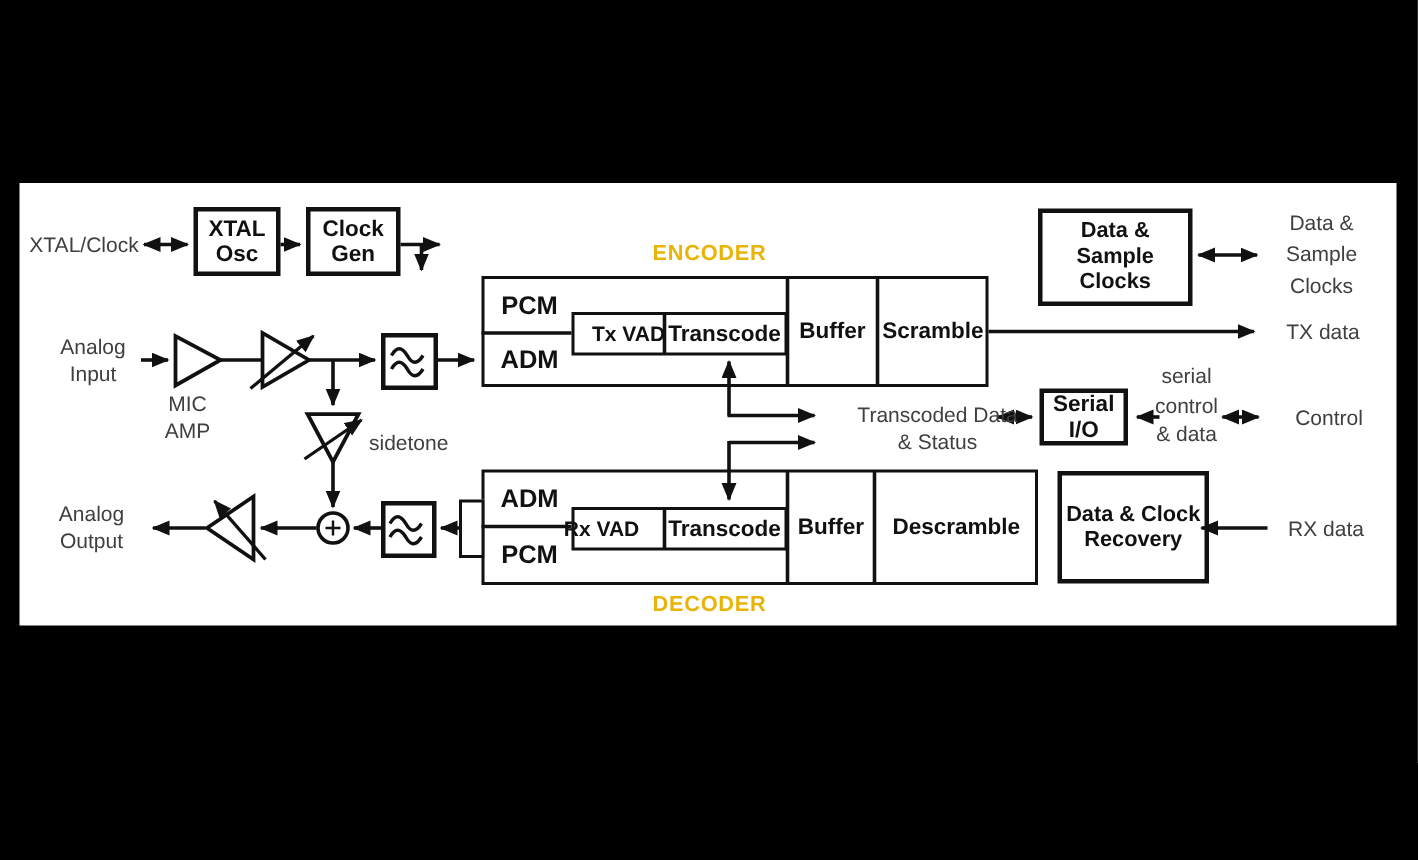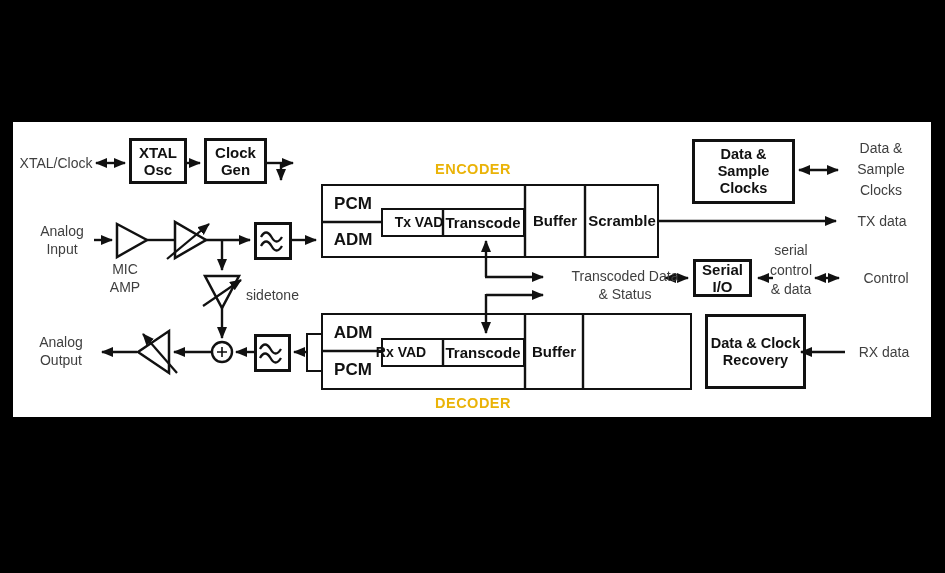--- a/index.html
+++ b/index.html
@@ -67,20 +67,23 @@
     <span>PCM</span>
   </div>
   <div class="cell f14" style="left:363px;top:339px;width:76px;height:27px;">
     <span>Rx VAD</span>
   </div>
   <div class="cell f15" style="left:443px;top:339px;width:80px;height:27px;">
     <span>Transcode</span>
   </div>
   <div class="cell f15" style="left:525px;top:313px;width:58px;height:77px;">
     <span>Buffer</span>
+  </div>
+  <div class="cell f15" style="left:583px;top:313px;width:109px;height:77px;">
+    <span>Descramble</span>
   </div>
   <div class="box b3" style="left:692px;top:314px;width:101px;height:75px;font-size:14.5px;margin-left:13px;">
     <span>Data &amp; Clock
 Recovery</span>
   </div>
 
   <div class="box b3" style="left:692px;top:139px;width:103px;height:65px;font-size:14.5px;">
     <span>Data &amp; Sample
 Clocks</span>
   </div>

